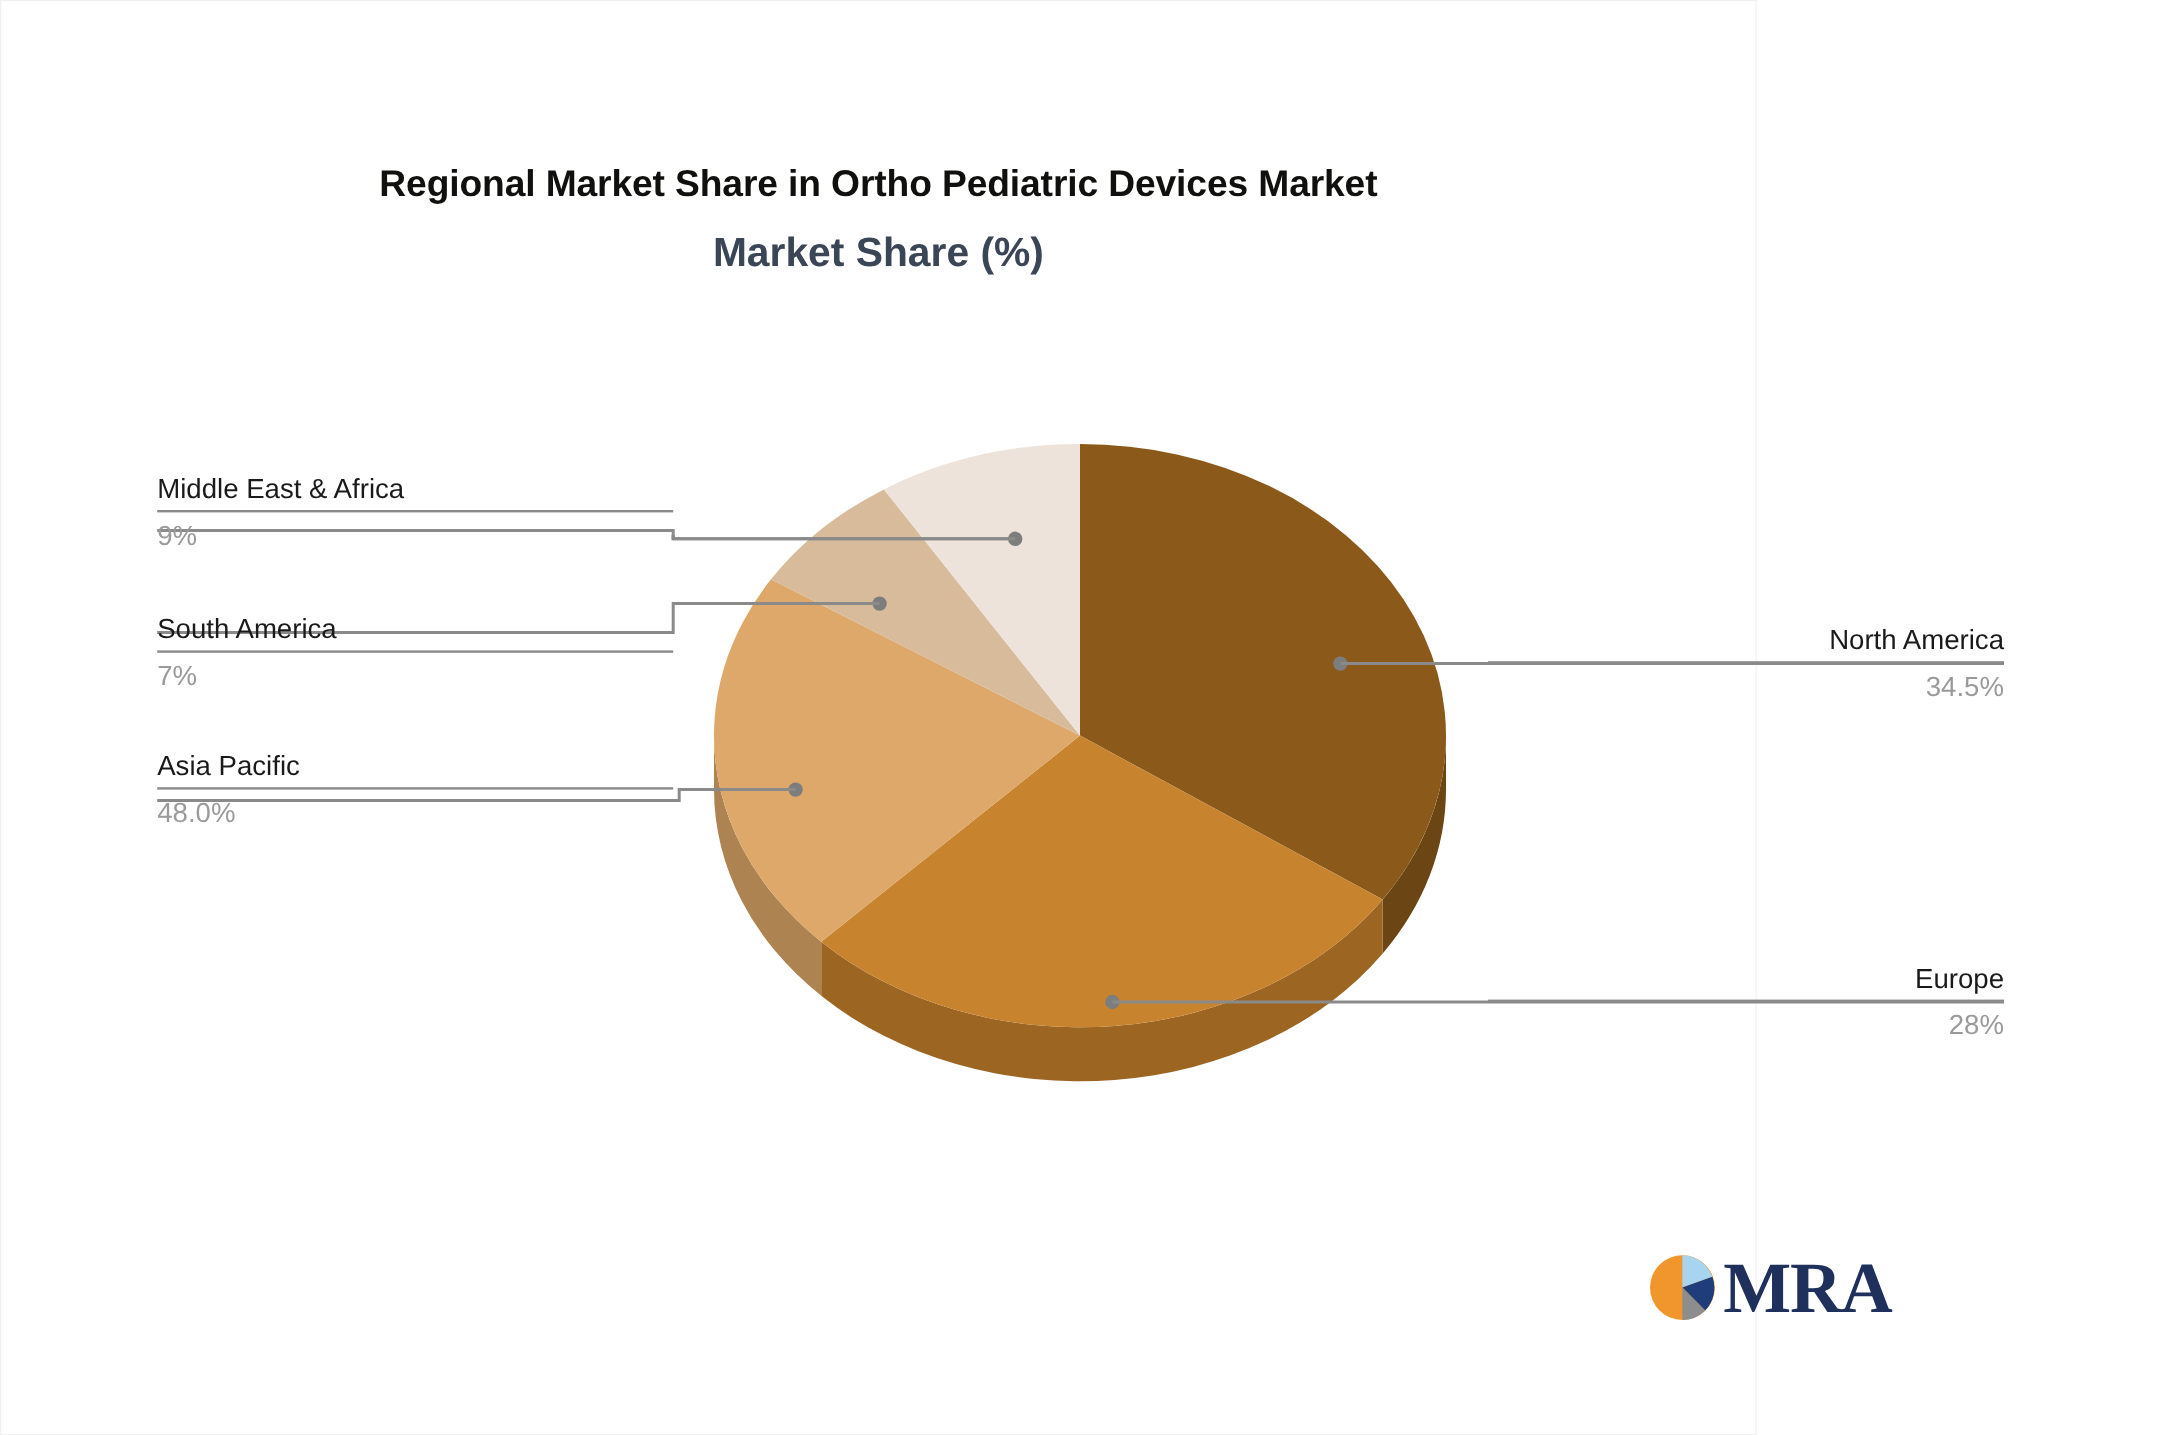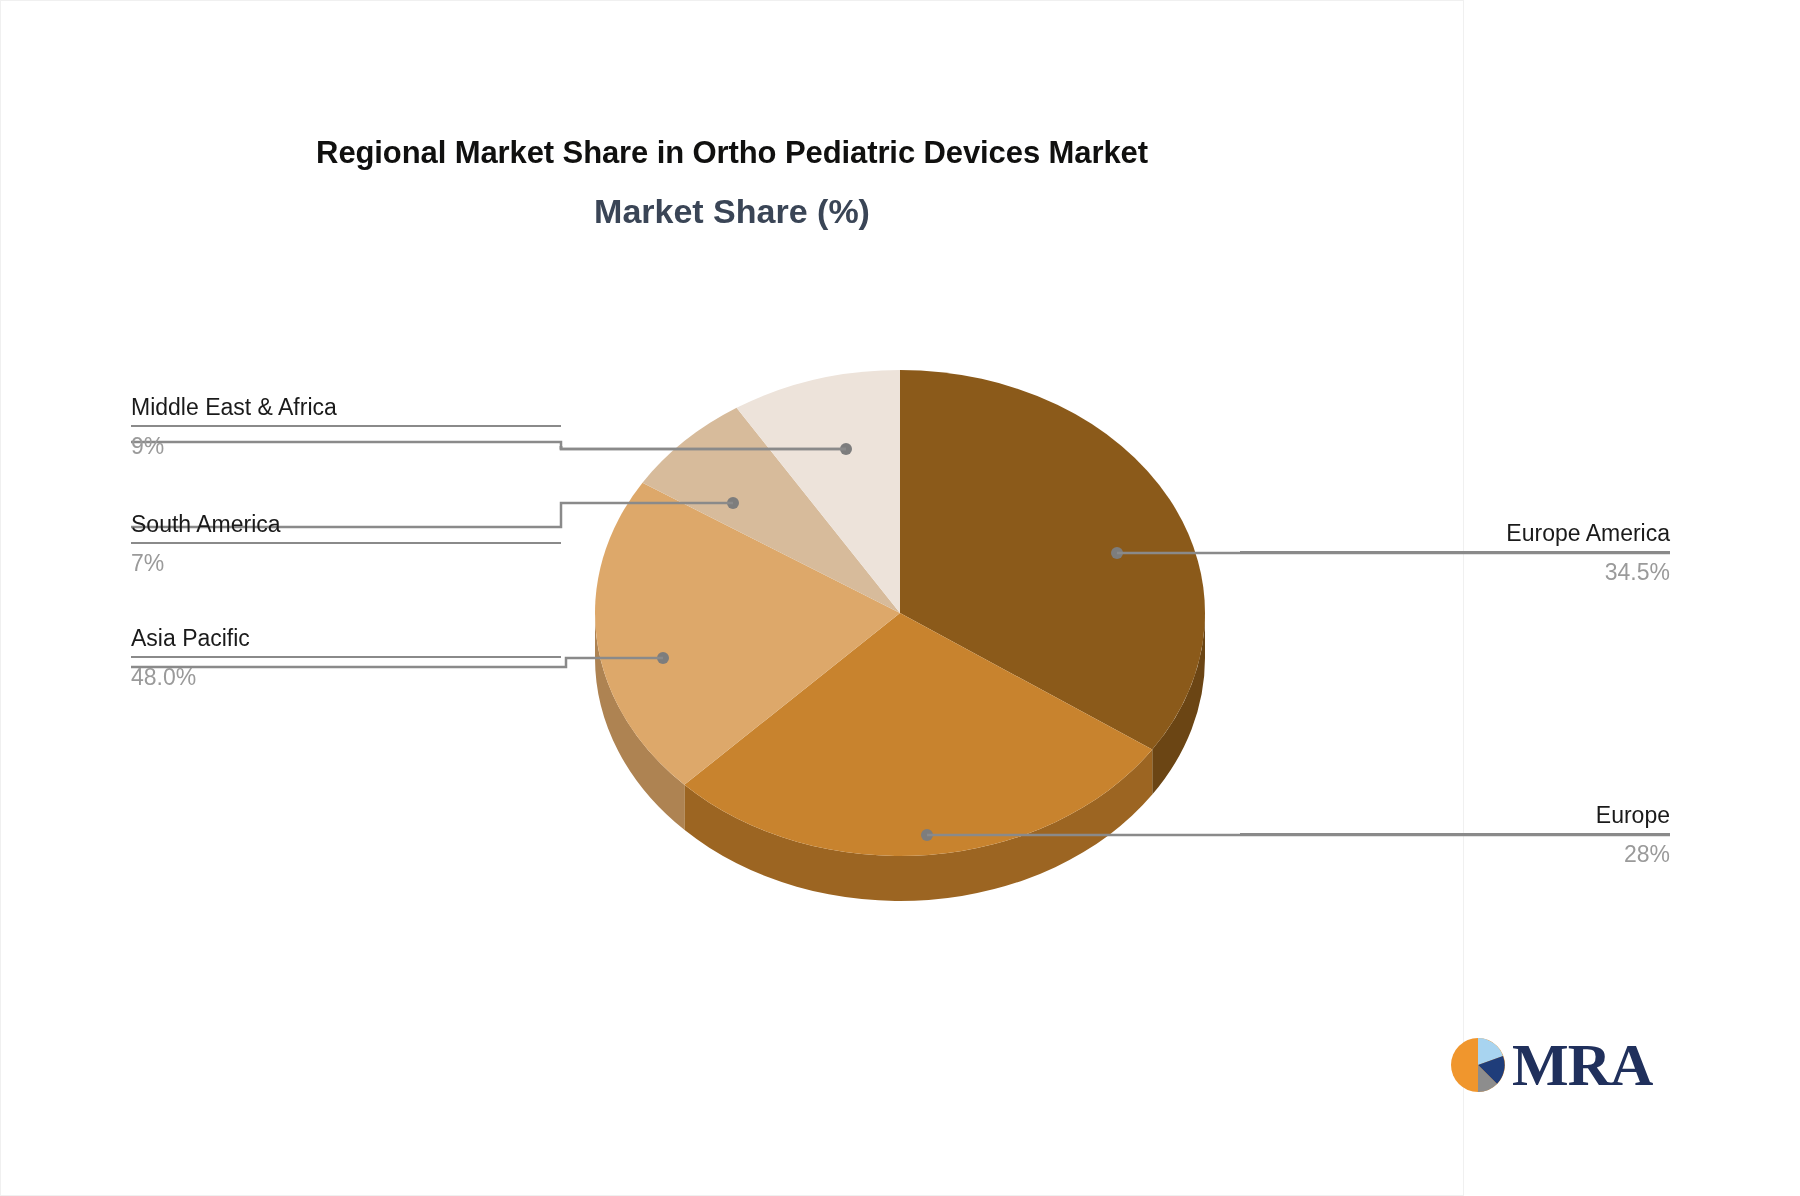--- a/index.html
+++ b/index.html
@@ -81,24 +81,24 @@
   
   #leaders {
     position: absolute; left: 0; top: 0;
     width: 1800px; height: 1196px;
     pointer-events: none;
   }
 
   
   #logo {
     position: absolute;
-    left: 1448px; top: 1035px;
+    left: 1372px; top: 1035px;
     width: 210px; height: 75px;
     display: flex;
-    align-items: flex-start;
+    align-items: center;
     gap: 4px;
   }
   #logo-mark { width: 60px; height: 60px; display: block; }
   #logo-text {
     font-family: "Liberation Serif", serif;
     font-size: 60px;
     font-weight: bold;
     color: #20305c;
     line-height: 60px;
     letter-spacing: -1px;
@@ -179,21 +179,21 @@
     <div class="value">7%</div>
   </div>
 
   <div class="callout left" id="co-ap">
     <div class="name">Asia Pacific</div>
     <div class="rule"></div>
     <div class="value">48.0%</div>
   </div>
 
   <div class="callout right" id="co-na">
-    <div class="name">Europe America</div>
+    <div class="name">North America</div>
     <div class="rule"></div>
     <div class="value">34.5%</div>
   </div>
 
   <div class="callout right" id="co-eu">
     <div class="name">Europe</div>
     <div class="rule"></div>
     <div class="value">28%</div>
   </div>
 

